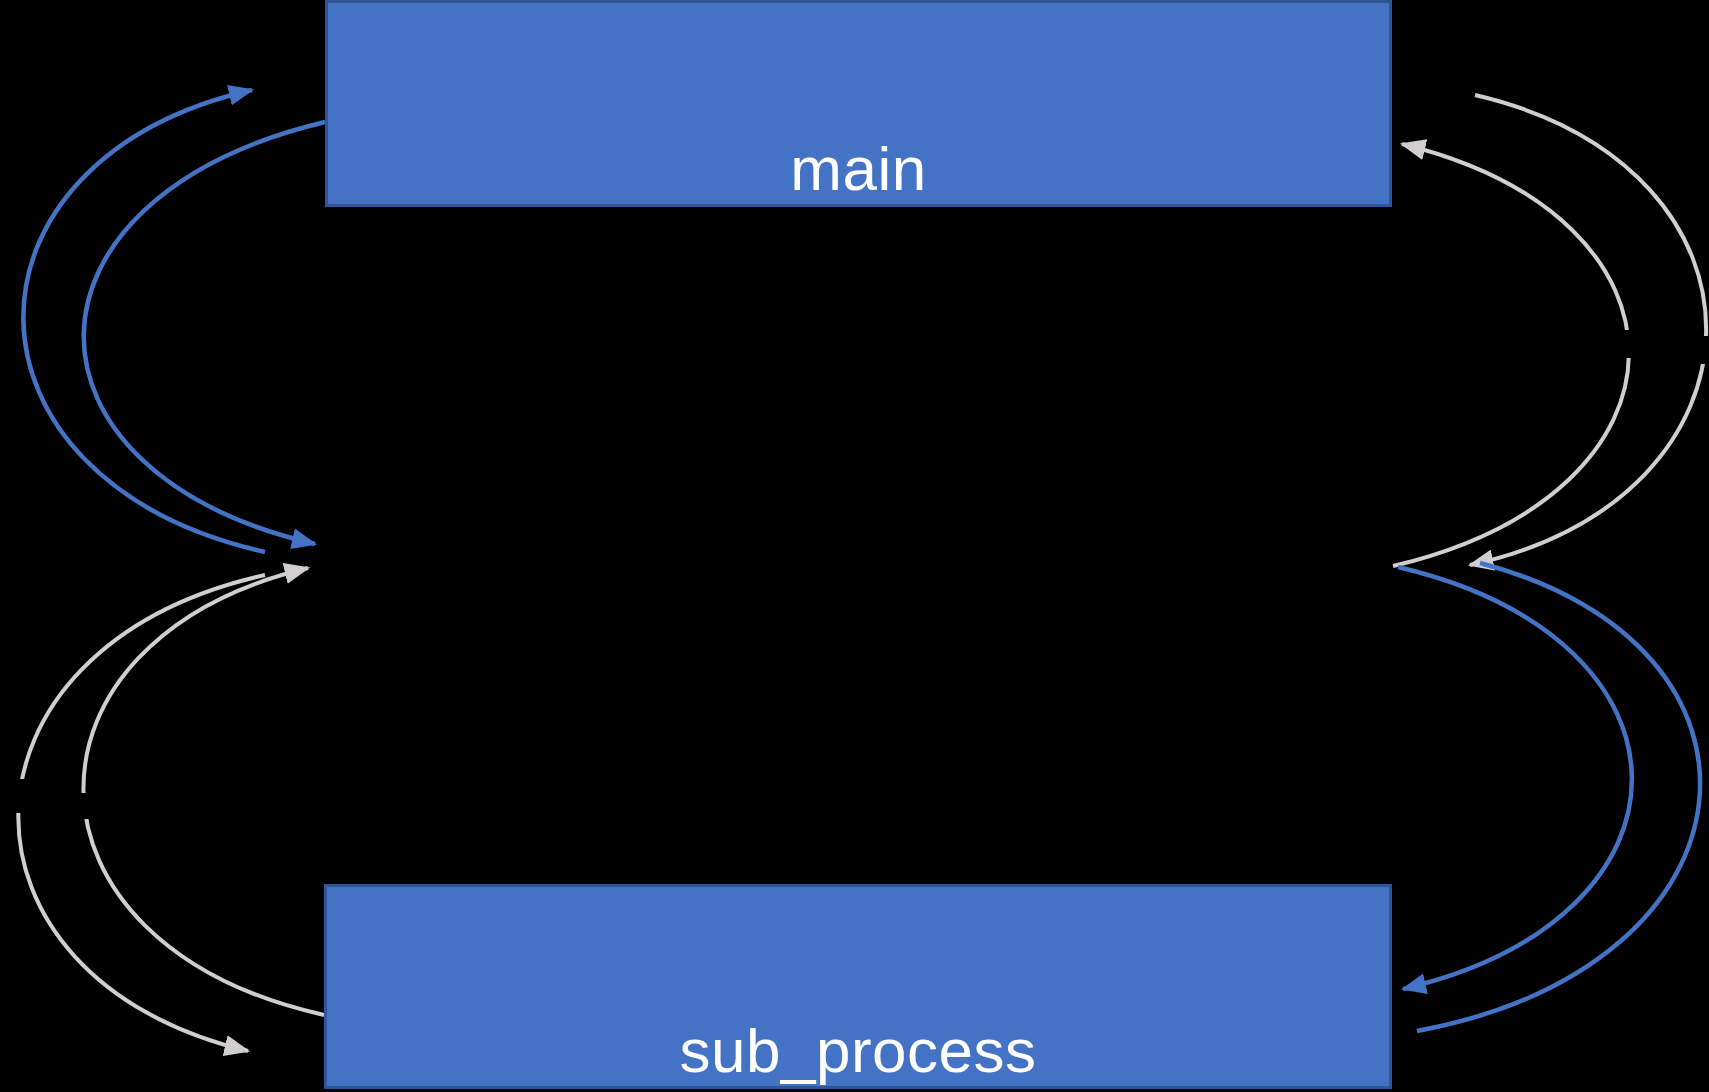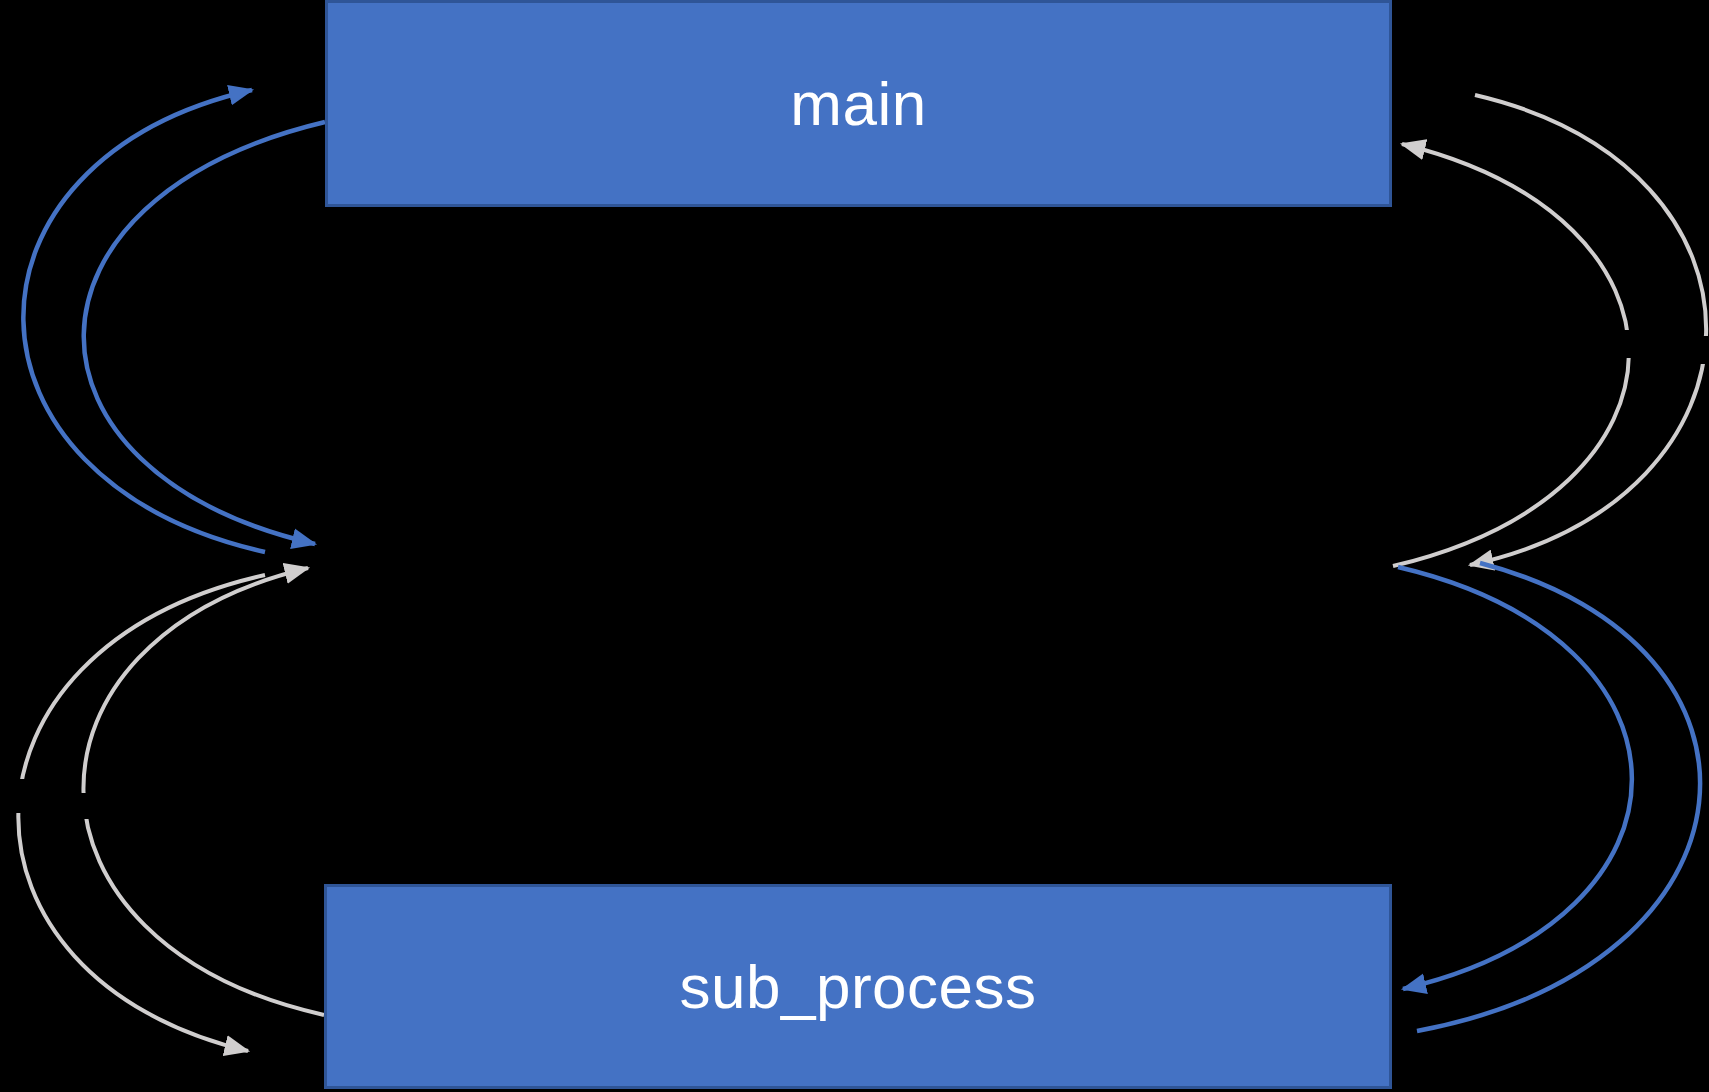--- a/index.html
+++ b/index.html
@@ -12,21 +12,21 @@
     font-family: "Liberation Sans", sans-serif;
   }
   #edge-layer { position: absolute; left: 0; top: 0; width: 1709px; height: 1092px; }
   .node {
     position: absolute;
     box-sizing: border-box;
     background: #4472C4;
     border: 3px solid #2F5597;
     color: #FFFFFF;
     display: flex;
-    align-items: center;
+    align-items: flex-end;
     justify-content: center;
     font-size: 62px;
     letter-spacing: 0.5px;
   }
   #node-main { left: 325px; top: 0px;  width: 1067px; height: 207px; }
   #node-sub  { left: 324px; top: 884px; width: 1068px; height: 205px; }
   .edge { fill: none; }
   .edge.blue { stroke-width: 4.5px; }
   .edge.gray { stroke-width: 4px; }
 </style>

